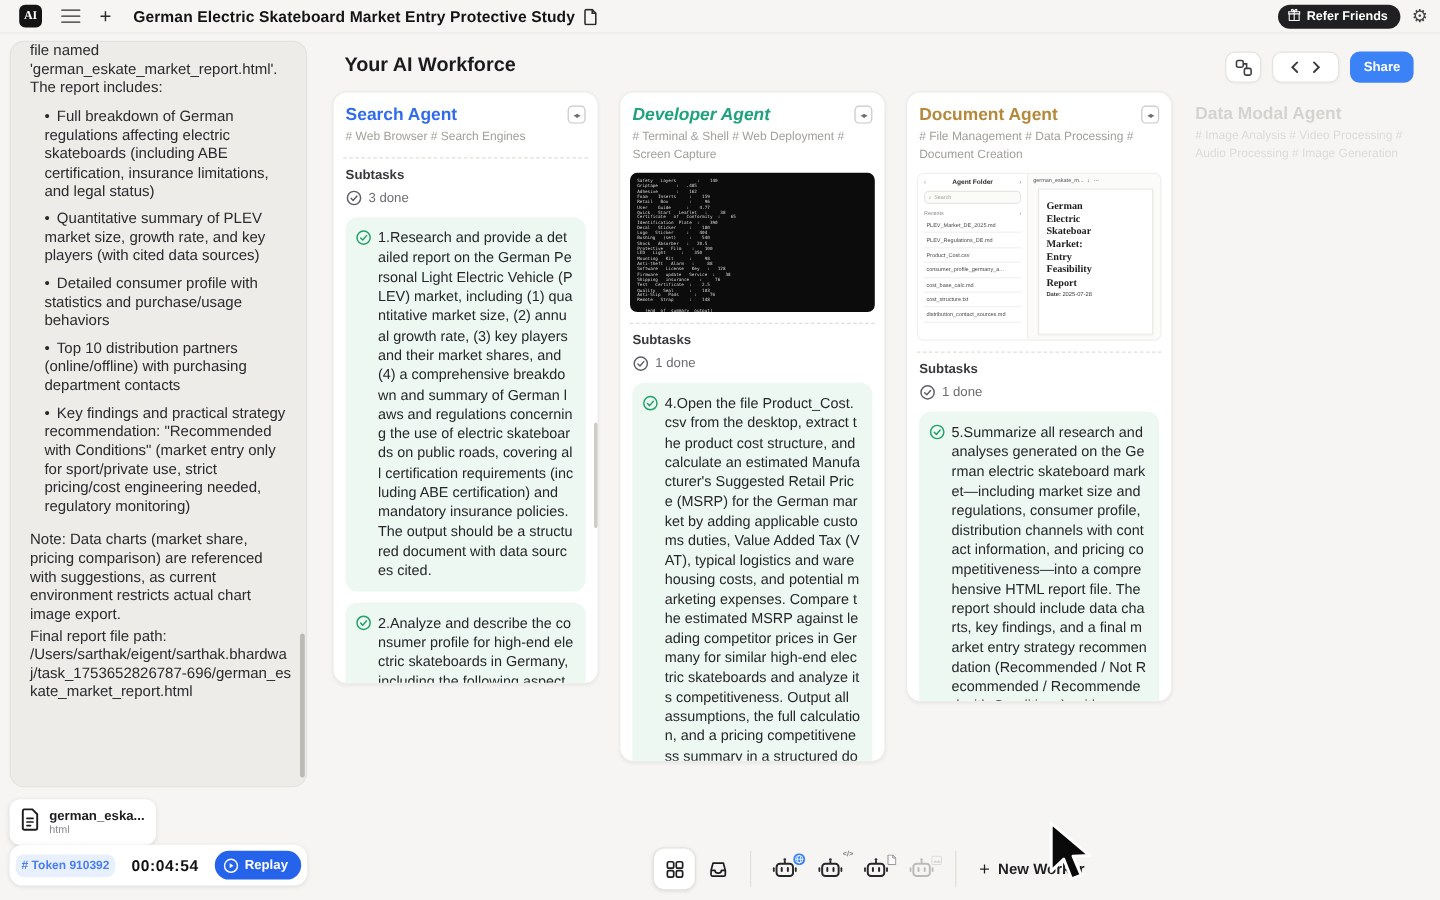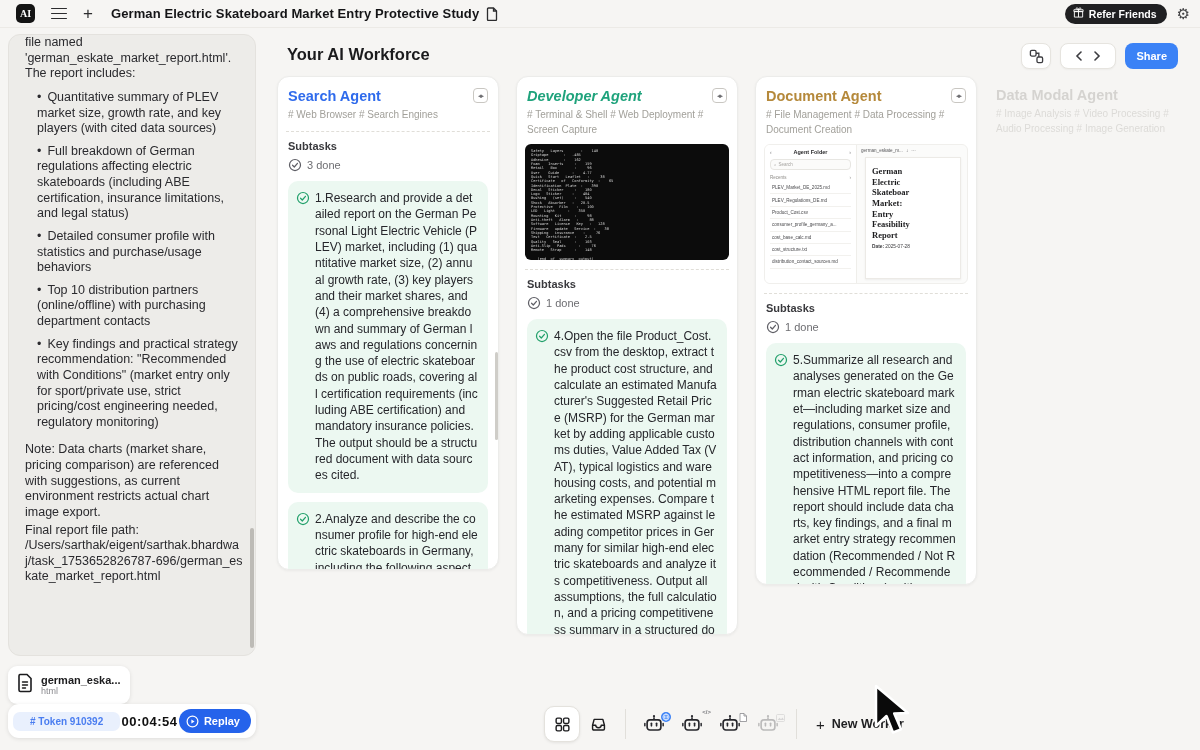--- a/index.html
+++ b/index.html
@@ -36,21 +36,21 @@
   .file-chip { position:absolute; left:8px; top:666px; width:122px; height:38px; background:#ffffff;
                border-radius:9px; box-shadow:0 1px 4px rgba(0,0,0,.10); display:flex; align-items:center;
                padding:0 8px; gap:7px; z-index:5; cursor:pointer;}
   .file-chip .fc-name { font-size:11px; font-weight:bold; color:#1c1c1e; white-space:nowrap;}
   .file-chip .fc-type { font-size:9px; color:#8a8a8e; }
 
   .session-bar { position:absolute; left:8px; top:704px; width:248px; height:34px; background:#ffffff;
                  border-radius:11px; box-shadow:0 1px 4px rgba(0,0,0,.10); display:flex; align-items:center;
                  padding:0 5px; z-index:5;}
   .token-pill { background:#e9f0fd; color:#4a7df0; font-size:10px; font-weight:bold; border-radius:7px;
-                padding:4px 17px; white-space:nowrap;}
+                padding:4px 5px; white-space:nowrap;}
   .timer { font-size:13px; font-weight:bold; color:#111; margin:16px auto; letter-spacing:.5px;}
   .replay-btn { background:#2563eb; color:#fff; border-radius:999px; height:24px; padding:0 11px 0 7px;
                 display:flex; align-items:center; gap:5px; font-size:11px; font-weight:bold; cursor:pointer;}
 
   
   .main-heading { position:absolute; left:287px; top:45px; font-size:16.5px; font-weight:bold; color:#1b1b1d;}
   .toolbar { position:absolute; right:22px; top:43px; display:flex; align-items:center; gap:9px;}
   .tool-btn { background:#fff; border:1px solid #e6e4df; border-radius:8px; height:26px; display:flex;
               align-items:center; justify-content:center; cursor:pointer; box-shadow:0 1px 2px rgba(0,0,0,.04);}
   .wf-btn { width:30px; }
@@ -144,22 +144,22 @@
           </svg>
       </span>
       <span>Refer Friends</span>
     </div>
     <div class="gear">⚙</div>
   </div>
 </div>
 
 <div class="sidebar">
   <div class="intro">file named 'german_eskate_market_report.html'. The report includes:</div>
+  <div class="bullet"><span class="dot">•</span><span>Full breakdown of German regulations affecting electric skateboards (including ABE certification, insurance limitations, and legal status)</span></div>
   <div class="bullet"><span class="dot">•</span><span>Quantitative summary of PLEV market size, growth rate, and key players (with cited data sources)</span></div>
-  <div class="bullet"><span class="dot">•</span><span>Full breakdown of German regulations affecting electric skateboards (including ABE certification, insurance limitations, and legal status)</span></div>
   <div class="bullet"><span class="dot">•</span><span>Detailed consumer profile with statistics and purchase/usage behaviors</span></div>
   <div class="bullet"><span class="dot">•</span><span>Top 10 distribution partners (online/offline) with purchasing department contacts</span></div>
   <div class="bullet"><span class="dot">•</span><span>Key findings and practical strategy recommendation: "Recommended with Conditions" (market entry only for sport/private use, strict pricing/cost engineering needed, regulatory monitoring)</span></div>
   <div class="side-note">Note: Data charts (market share, pricing comparison) are referenced with suggestions, as current environment restricts actual chart image export.</div>
   <div class="side-path-label">Final report file path:</div>
   <div class="side-path">/Users/sarthak/eigent/sarthak.bhardwaj/task_1753652826787-696/german_eskate_market_report.html</div>
 </div>
 <div class="side-scrollbar"></div>
 
 <div class="file-chip">

